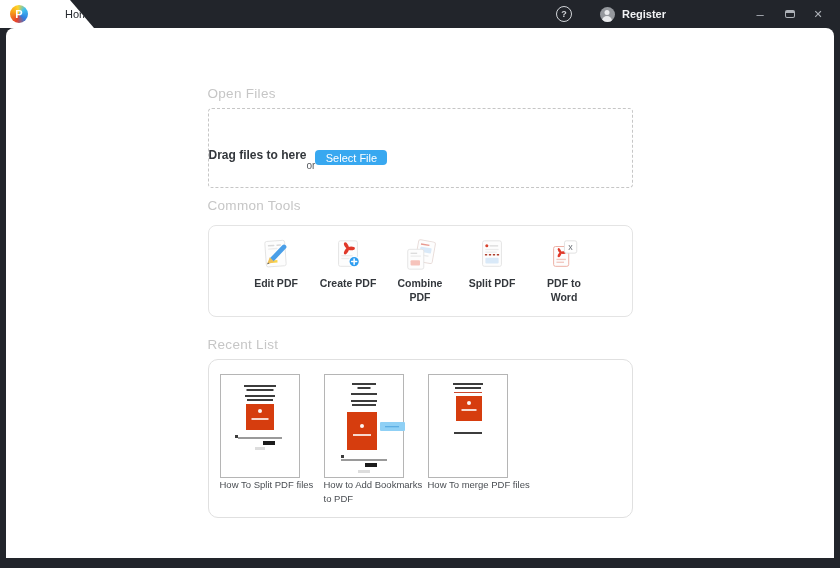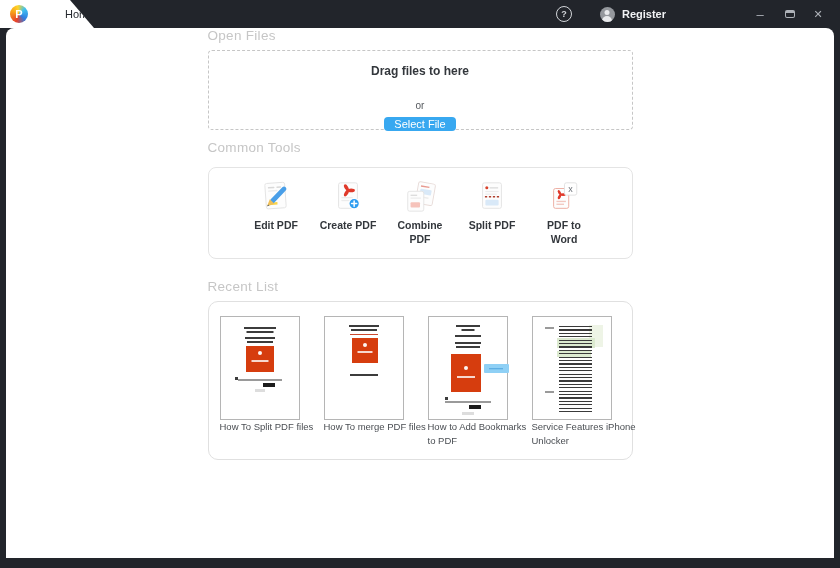--- a/index.html
+++ b/index.html
@@ -39,32 +39,32 @@
   .winbtn{width:28px;height:28px;display:flex;align-items:center;justify-content:center;color:#aeb2b8;font-size:11px;cursor:pointer;}
   .winbtn.min{font-size:13px;margin-right:2px;}
   .max-glyph{width:10px;height:8px;border:1.4px solid #aeb2b8;border-radius:2px;box-sizing:border-box;border-top-width:3px;}
   .winbtn.close{margin-right:8px;}
 
   
   .panel{
     position:absolute;left:6px;right:6px;top:28px;bottom:10px;
     background:#ffffff;border-radius:8px 8px 0 0;overflow:hidden;
   }
-  .column{width:425px;margin:0 auto;box-sizing:border-box;}
+  .column{width:425px;margin:0 auto;padding-top:58px;box-sizing:border-box;}
   .section-title{font-size:13.5px;color:#c6c6c6;letter-spacing:.3px;height:18px;margin-bottom:4px;}
 
   
   .dropzone{
     height:80px;border:1px dashed #c6c6c6;border-radius:4px;
-    display:flex;flex-direction:column;align-items:center;padding-top:13px;box-sizing:border-box;
+    display:flex;align-items:center;padding-top:13px;box-sizing:border-box;
   }
   .drag-text{font-size:12px;color:#33373c;font-weight:bold;}
   .or-text{font-size:10px;color:#55595e;margin-top:22px;}
   .select-btn{
-    margin-top:6px;width:72px;height:36px;border:none;border-radius:4px;
+    margin-top:6px;width:72px;height:15px;border:none;border-radius:4px;
     background:#38a8f0;color:#fff;font-size:11px;font-family:inherit;cursor:pointer;
     display:flex;align-items:center;justify-content:center;
   }
 
   
   .tools-box{
     margin-top:9px;height:92px;border:1px solid #e4e4e4;border-radius:8px;
     display:flex;justify-content:center;gap:14px;padding-top:12px;box-sizing:border-box;
   }
   .tool-item{width:58px;display:flex;flex-direction:column;align-items:center;cursor:pointer;}
@@ -230,33 +230,20 @@
     </div>
     <span class="ln" style="top:60px;left:14px;transform:none;width:3px;height:3px"></span>
     <span class="ln gray" style="top:62px;width:44px;height:1.5px"></span>
     <span class="blackbar" style="left:42px;top:66px;width:12px;height:3.5px"></span>
     <span class="ln light" style="top:72px;width:10px;height:3px"></span>
   </div>
           <div class="recent-label">How To Split PDF files</div>
         </div>
         <div class="recent-item">
           <div class="thumb">
-    <span class="ln" style="top:8px;width:30px;height:2px"></span>
-    <span class="ln" style="top:11.5px;width:26px;height:2px"></span>
-    <span class="ln red" style="top:16.5px;width:28px;height:1.6px"></span>
-    <div class="redsq" style="left:27px;top:21px;width:26px;height:25px">
-      <span class="dot"></span>
-      <span class="wtext" style="top:13px;width:15px"></span>
-    </div>
-    <span class="ln" style="top:57px;width:28px;height:2px"></span>
-  </div>
-          <div class="recent-label">How To merge PDF files</div>
-        </div>
-        <div class="recent-item">
-          <div class="thumb">
     <span class="ln" style="top:8px;width:24px;height:2px"></span>
     <span class="ln" style="top:12px;width:13px;height:2px"></span>
     <span class="ln" style="top:17.5px;width:26px;height:2px"></span>
     <span class="ln" style="top:25px;width:26px;height:2px"></span>
     <span class="ln" style="top:29px;width:24px;height:2px"></span>
     <div class="redsq" style="left:22px;top:37px;width:30px;height:38px">
       <span class="dot" style="top:12px"></span>
       <span class="wtext" style="top:22px;width:18px"></span>
     </div>
     <div class="bluebtn" style="right:-2px;top:47px;width:25px;height:9px">
@@ -264,25 +251,27 @@
             </div>
     <span class="ln" style="top:80px;left:16px;transform:none;width:3px;height:3px"></span>
     <span class="ln gray" style="top:84px;width:46px;height:1.5px"></span>
     <span class="blackbar" style="left:40px;top:88px;width:12px;height:3.5px"></span>
     <span class="ln light" style="top:95px;width:12px;height:3px"></span>
   </div>
           <div class="recent-label">How to Add Bookmarks to PDF</div>
         </div>
         <div class="recent-item">
           <div class="thumb">
-    <span class="mini-label" style="left:12px;top:10px;width:9px"></span>
-    <span class="mini-label" style="left:12px;top:74px;width:9px"></span>
-    <span class="greenpatch" style="right:8px;top:8px;width:14px;height:22px"></span>
-    <span class="greenband" style="left:24px;top:21px;width:38px;height:10px"></span>
-    <span class="greenband" style="left:24px;top:34px;width:34px;height:6px"></span>
-    <div class="toc-col"></div>
-  </div>
-          <div class="recent-label">Service Features iPhone Unlocker</div>
+    <span class="ln" style="top:8px;width:30px;height:2px"></span>
+    <span class="ln" style="top:11.5px;width:26px;height:2px"></span>
+    <span class="ln red" style="top:16.5px;width:28px;height:1.6px"></span>
+    <div class="redsq" style="left:27px;top:21px;width:26px;height:25px">
+      <span class="dot"></span>
+      <span class="wtext" style="top:13px;width:15px"></span>
+    </div>
+    <span class="ln" style="top:57px;width:28px;height:2px"></span>
+  </div>
+          <div class="recent-label">How To merge PDF files</div>
         </div>
       </div>
 
   </div>
 </div>
 
 </body></html>

